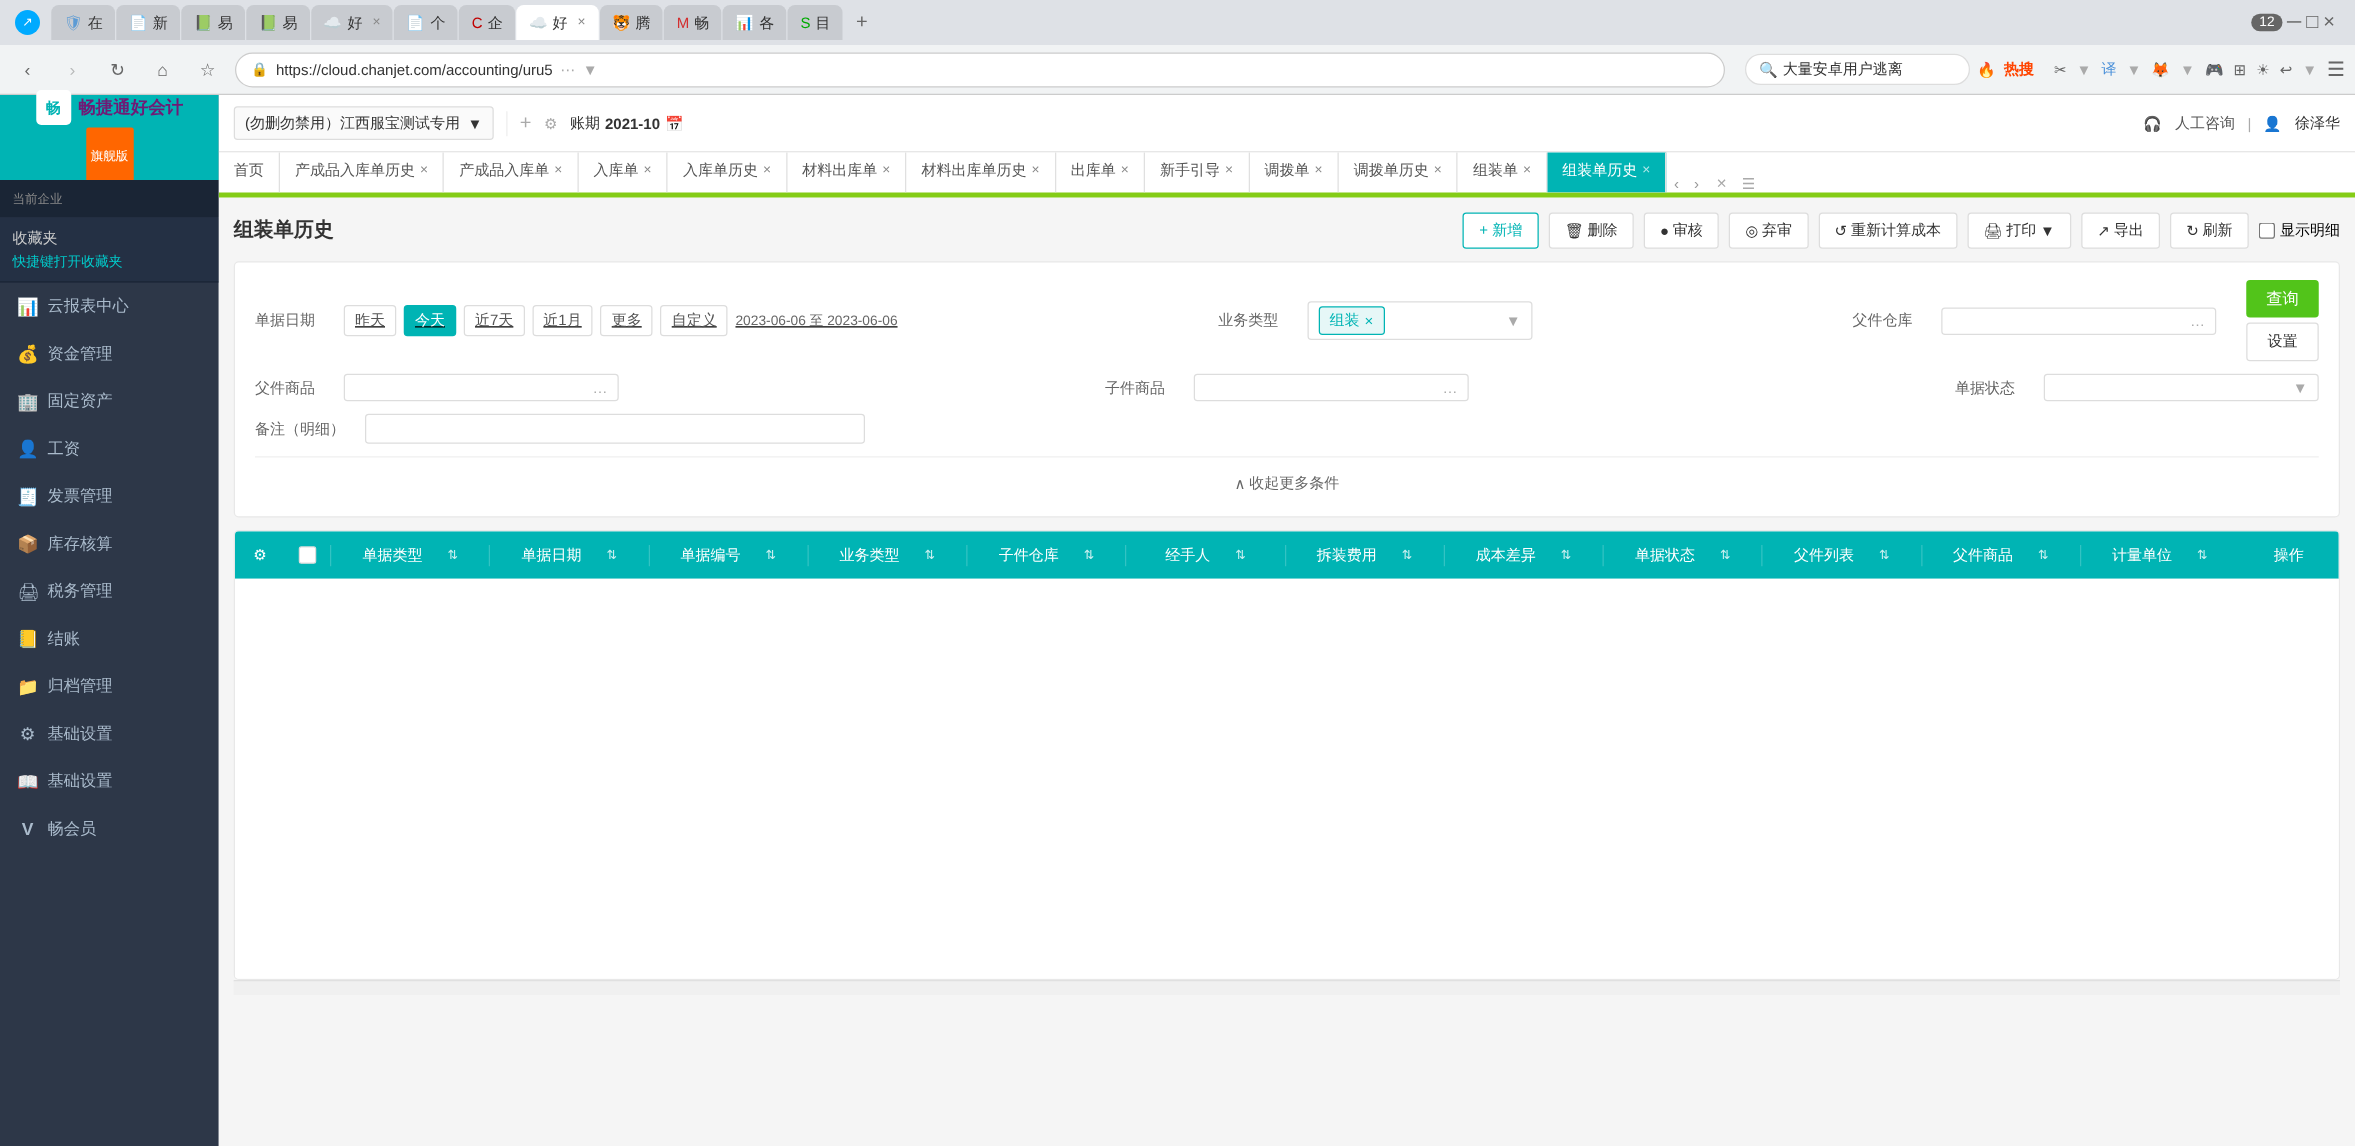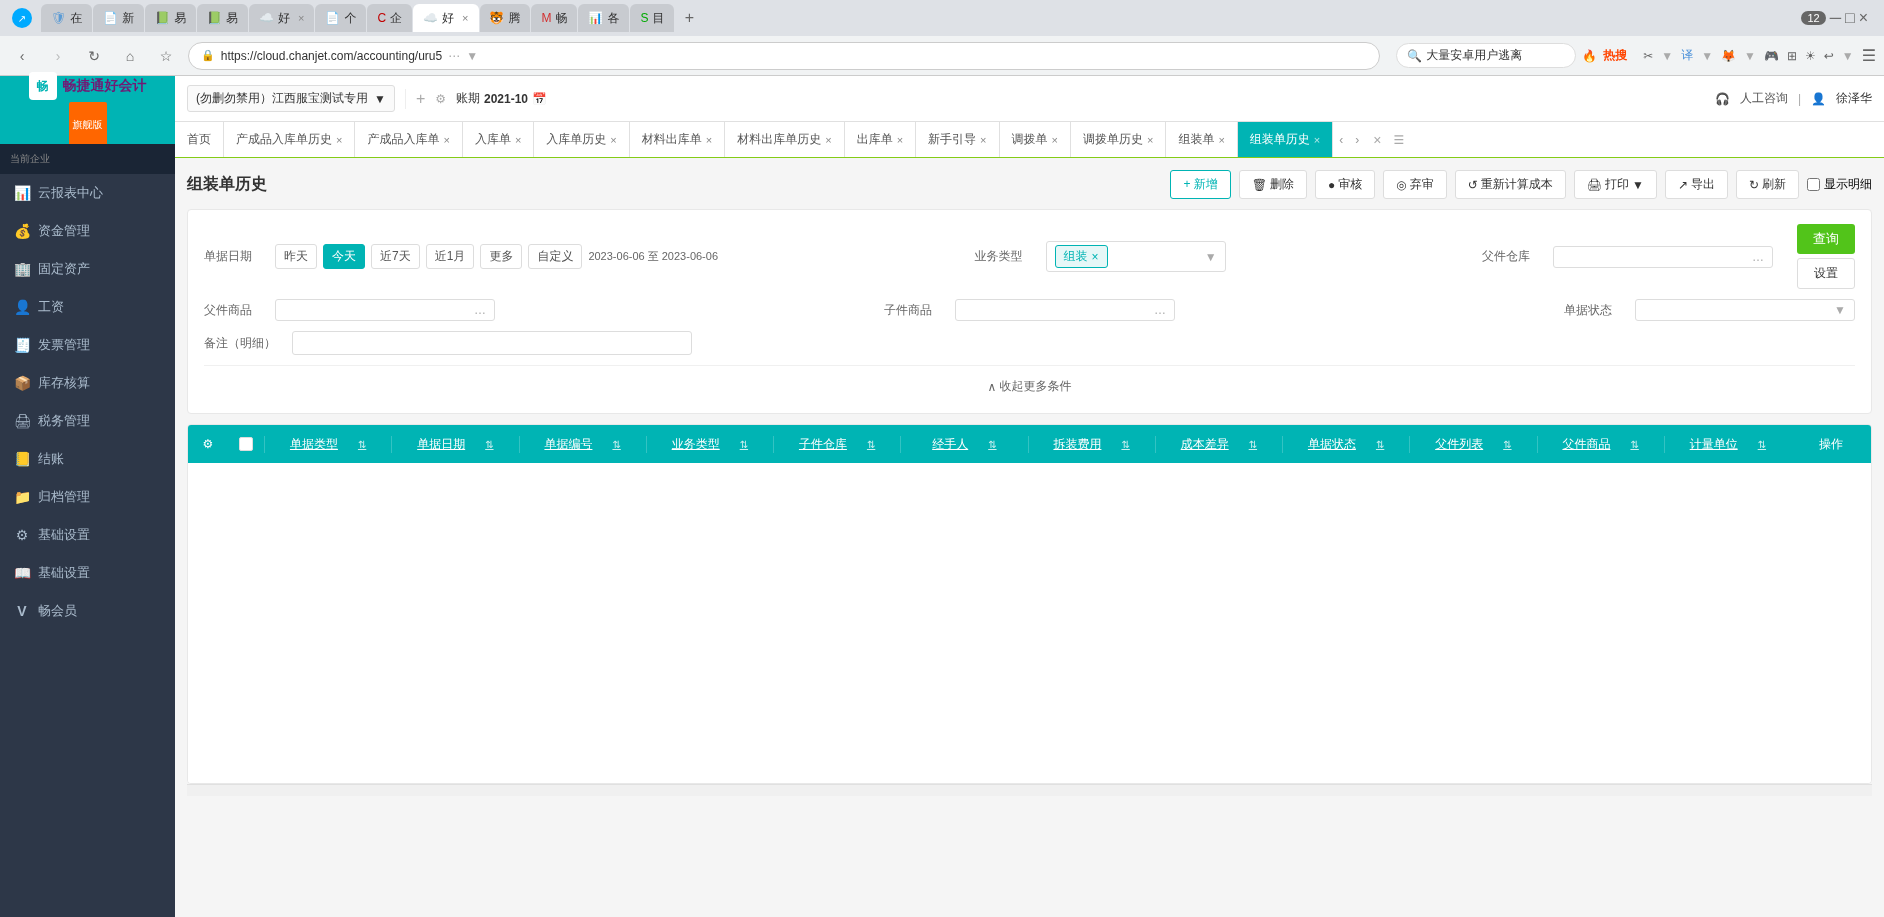--- a/index.html
+++ b/index.html
@@ -36,53 +36,53 @@
     
     .main-content { flex: 1; display: flex; flex-direction: column; background: #f5f5f5; overflow: hidden; }
 
     
     .top-bar { background: #fff; height: 46px; display: flex; align-items: center; padding: 0 12px; border-bottom: 1px solid #e0e0e0; gap: 10px; }
     .company-selector { display: flex; align-items: center; gap: 6px; color: #333; font-size: 12px; cursor: pointer; border: 1px solid #ddd; padding: 4px 8px; border-radius: 3px; background: #fafafa; }
     .period-badge { color: #333; font-size: 12px; display: flex; align-items: center; gap: 4px; }
     .top-bar-right { margin-left: auto; display: flex; align-items: center; gap: 10px; color: #666; font-size: 12px; }
 
     
-    .nav-tabs-bar { background: #fff; border-bottom: 1px solid #84cc16; display: flex; align-items: center; overflow-x: auto; height: 36px; }
+    .nav-tabs-bar { background: #fff; border-bottom: 4px solid #84cc16; display: flex; align-items: flex-end; overflow-x: auto; height: 36px; }
     .nav-tab { display: flex; align-items: center; padding: 0 12px; height: 36px; border-right: 1px solid #e0e0e0; font-size: 12px; color: #555; cursor: pointer; white-space: nowrap; gap: 4px; flex-shrink: 0; }
     .nav-tab.active { background: #00b4b4; color: #fff; }
     .nav-tab .close { color: inherit; opacity: 0.7; cursor: pointer; font-size: 11px; }
     .nav-arrows { display: flex; align-items: center; padding: 0 6px; color: #999; cursor: pointer; }
 
     
     .page-content { flex: 1; overflow-y: auto; padding: 12px; }
 
     .toolbar { display: flex; align-items: center; gap: 8px; }
     .btn-default { background: #fff; color: #333; border: 1px solid #ddd; padding: 5px 12px; border-radius: 3px; cursor: pointer; font-size: 12px; display: flex; align-items: center; gap: 3px; }
     .btn-green { background: #52c41a; color: #fff; border: none; padding: 6px 16px; border-radius: 3px; cursor: pointer; font-size: 13px; }
     .btn-gray { background: #fff; color: #333; border: 1px solid #ddd; padding: 6px 14px; border-radius: 3px; cursor: pointer; font-size: 12px; }
 
     
     .filter-area { background: #fff; border-radius: 4px; padding: 14px 16px; margin-bottom: 10px; border: 1px solid #e8e8e8; }
     .filter-row { display: flex; align-items: center; gap: 16px; margin-bottom: 10px; }
     .filter-label { color: #666; font-size: 12px; white-space: nowrap; min-width: 55px; }
-    .date-filter { display: flex; align-items: center; gap: 6px; }
+    .date-filter { display: flex; align-items: center; gap: 6px; text-decoration: underline; }
     .date-btn { padding: 3px 8px; border: 1px solid #ddd; border-radius: 3px; cursor: pointer; font-size: 12px; color: #555; background: #fff; }
     .date-btn.active { background: #00b4b4; color: #fff; border-color: #00b4b4; }
     .date-range { color: #666; font-size: 11px; }
     .filter-input { border: 1px solid #ddd; border-radius: 3px; padding: 4px 8px; font-size: 12px; min-width: 200px; outline: none; }
     .filter-tag { background: #e6f7f7; border: 1px solid #00b4b4; border-radius: 3px; padding: 2px 8px; font-size: 12px; color: #00b4b4; display: flex; align-items: center; gap: 4px; }
     .filter-tag .remove { cursor: pointer; color: #00b4b4; }
     .collapse-btn { color: #666; font-size: 12px; cursor: pointer; display: flex; align-items: center; gap: 3px; justify-content: center; padding: 4px 0; }
 
     
     .table-wrapper { background: #fff; border-radius: 4px; border: 1px solid #e8e8e8; overflow: hidden; }
     .table-header { background: #00b4b4; display: flex; align-items: center; height: 38px; }
     .th-settings { width: 40px; display: flex; align-items: center; justify-content: center; color: #fff; cursor: pointer; }
     .th-checkbox { width: 36px; display: flex; align-items: center; justify-content: center; }
-    .th-cell { flex: 1; display: flex; align-items: center; justify-content: center; color: #fff; font-size: 12px; gap: 20px; padding: 0 4px; border-left: 1px solid rgba(255,255,255,0.2); white-space: nowrap; text-decoration: underline; }
+    .th-cell { flex: 1; display: flex; align-items: center; justify-content: center; color: #fff; font-size: 12px; gap: 20px; padding: 0 4px; border-left: 1px solid rgba(255,255,255,0.2); white-space: nowrap; }
     .th-cell .sort-icon { font-size: 10px; opacity: 0.8; }
     .th-actions { width: 80px; display: flex; align-items: center; justify-content: center; color: #fff; font-size: 12px; }
     .checkbox { width: 14px; height: 14px; border: 1px solid #ddd; background: #fff; border-radius: 2px; }
 
     .scrollbar-area { height: 12px; background: #f0f0f0; border-top: 1px solid #e0e0e0; }
   </style>
 </head>
 <body>
 
 <div class="browser-chrome">
@@ -195,20 +195,26 @@
         <div style="width:28px;height:28px;background:#fff;border-radius:4px;display:flex;align-items:center;justify-content:center;color:#00b4b4;font-weight:bold;font-size:12px;">畅</div>
         <span class="sidebar-logo-text">畅捷通好会计</span>
       </div>
       <div class="sidebar-logo-sub">旗舰版</div>
     </div>
 
     <div class="sidebar-company">
       <div style="font-size:10px;color:#888;">当前企业</div>
     </div>
 
+    <div class="favorites-section">
+      <div style="display:flex;align-items:center;justify-content:space-between;">
+        <span style="color:#ccc;font-size:12px;">收藏夹</span>
+      </div>
+      <div style="color:#00cccc;font-size:11px;margin-top:3px;cursor:pointer;">快捷键打开收藏夹</div>
+    </div>
 
     <div class="sidebar-menu">
       <div class="menu-item">
         <span class="menu-icon">📊</span>
         <span>云报表中心</span>
       </div>
       <div class="menu-item">
         <span class="menu-icon">💰</span>
         <span>资金管理</span>
       </div>

